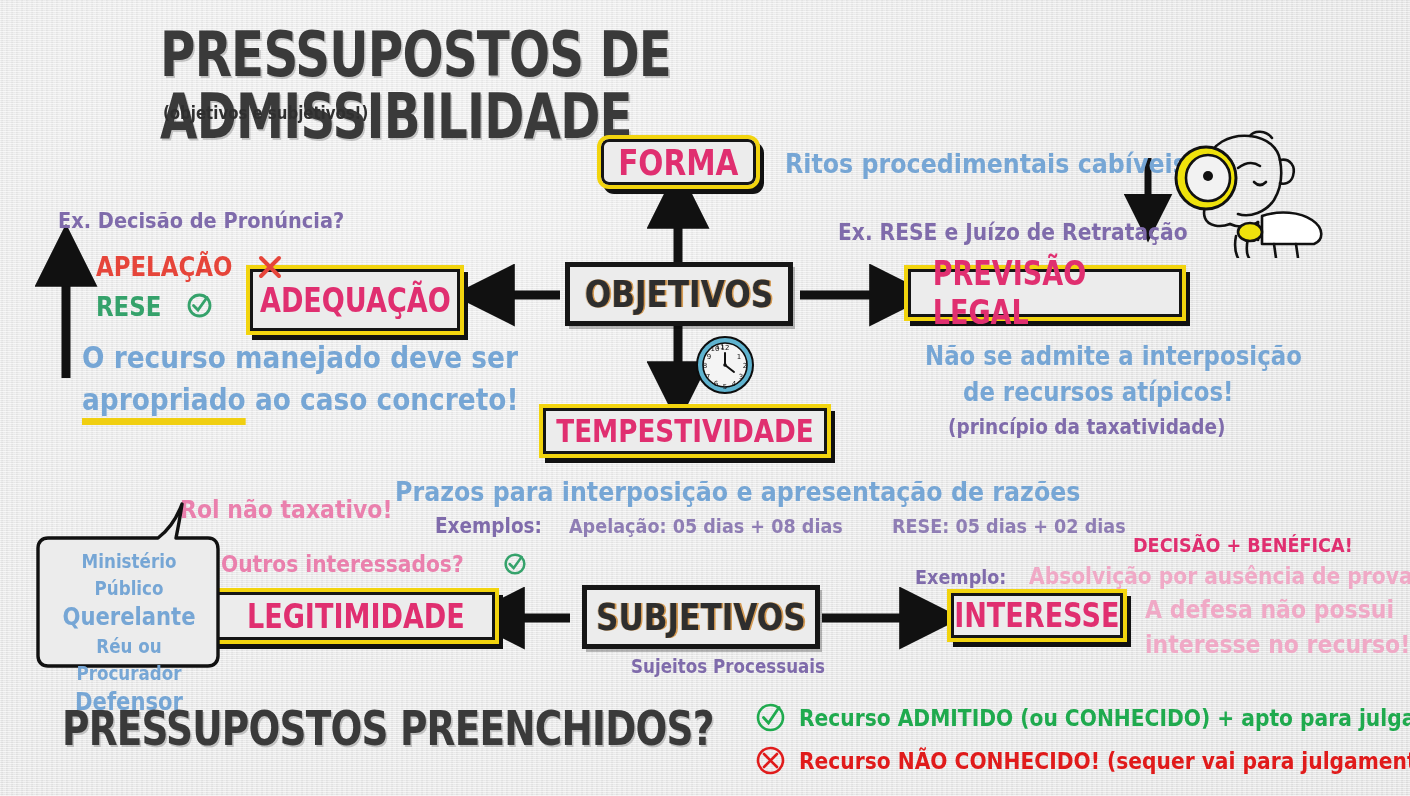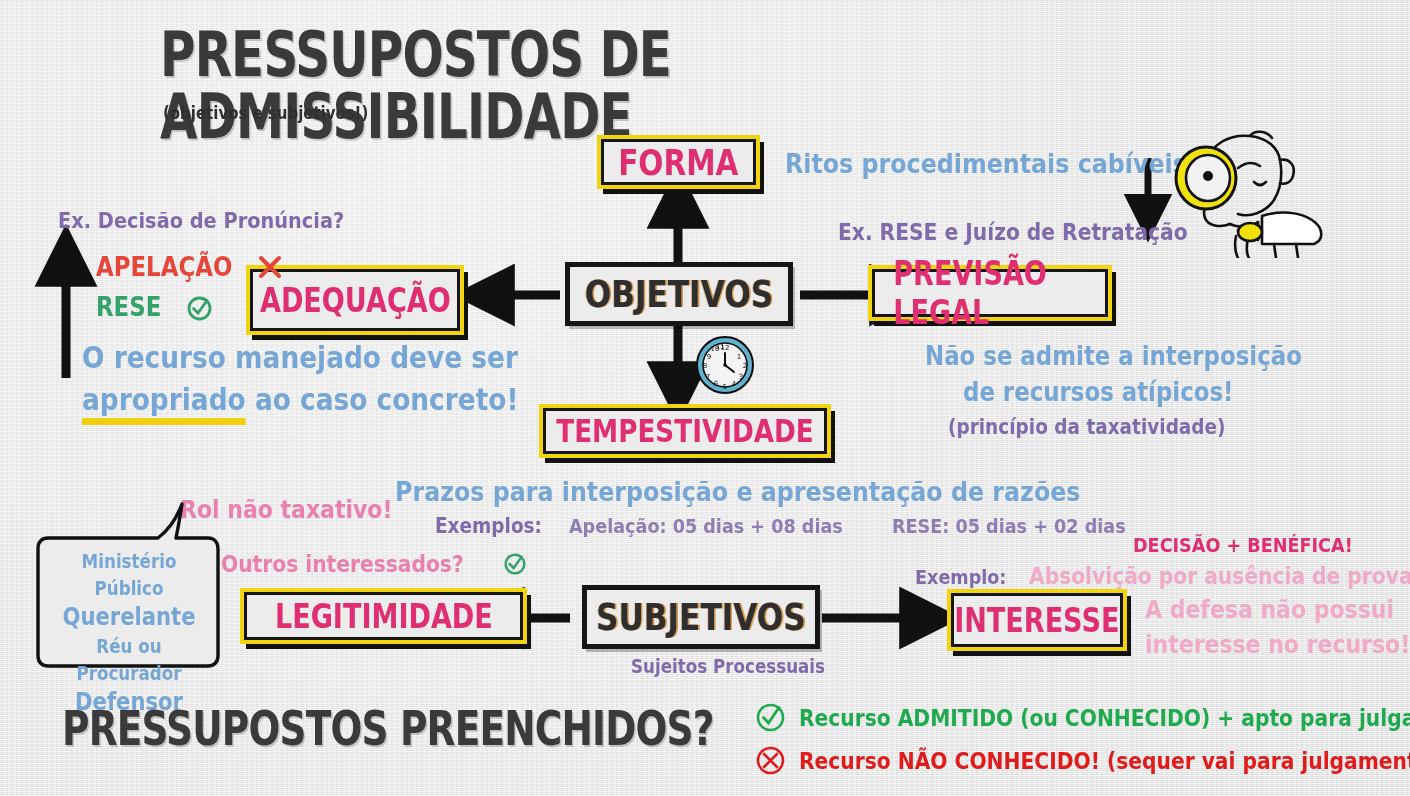--- a/index.html
+++ b/index.html
@@ -118,21 +118,21 @@
 
 <div class="box box-black" style="left:565px;top:262px;width:228px;height:64px;">
   <span class="hd" style="font-size:38px;">OBJETIVOS</span>
 </div>
 
 <div class="box box-black" style="left:582px;top:585px;width:238px;height:64px;">
   <span class="hd" style="font-size:38px;">SUBJETIVOS</span>
 </div>
 <div class="abs bodyfont c-purple" style="left:631px;top:655px;font-size:19px;">Sujeitos Processuais</div>
 
-<div class="box box-yellow" style="left:597px;top:135px;width:163px;height:54px;">
+<div class="box box-yellow" style="left:597px;top:135px;width:163px;height:54px;border-radius:12px;">
   <span class="hd" style="font-size:36px;">FORMA</span>
 </div>
 <div class="abs bodyfont c-blue" style="left:785px;top:148px;font-size:27px;">Ritos procedimentais cabíveis</div>
 <div class="abs bodyfont c-purple" style="left:838px;top:219px;font-size:23px;">Ex. RESE e Juízo de Retratação</div>
 
 <svg class="abs" style="left:1150px;top:128px;" width="185" height="130" viewBox="0 0 185 130">
   <g fill="none" stroke="#111" stroke-width="2.6" stroke-linecap="round" stroke-linejoin="round">
     <path d="M58 34 C60 16 80 6 100 8 C118 10 128 20 130 32"></path>
     <path d="M100 8 C104 2 116 2 122 10"></path>
     <path d="M130 32 C140 30 146 38 143 48 C141 55 134 57 130 55"></path>
@@ -160,34 +160,34 @@
 
 <div class="abs bodyfont c-purple" style="left:58px;top:208px;font-size:22px;">Ex. Decisão de Pronúncia?</div>
 
 <div class="abs" style="left:96px;top:252px;display:flex;align-items:center;gap:6px;">
   <span class="bodyfont c-red" style="font-size:26px;">APELAÇÃO</span>
   <svg width="26" height="26" viewBox="0 0 26 26">
     <path d="M4 4 L22 22 M22 4 L4 22" stroke="#e6453a" stroke-width="4" stroke-linecap="round"></path>
   </svg>
 </div>
 
-<div class="abs" style="left:96px;top:292px;display:flex;align-items:flex-end;gap:16px;">
+<div class="abs" style="left:96px;top:292px;display:flex;align-items:flex-start;gap:16px;">
   <span class="bodyfont c-green" style="font-size:26px;">RESE</span>
   <svg width="27" height="27" viewBox="0 0 27 27">
     <circle cx="13.5" cy="13.5" r="10.5" fill="none" stroke="#35a26b" stroke-width="2.8"></circle>
     <path d="M7.5 13.5 L12 18 L21 5.5" stroke="#35a26b" stroke-width="2.8" fill="none" stroke-linecap="round"></path>
   </svg>
 </div>
 
 <div class="abs bodyfont c-blue" style="left:82px;top:340px;font-size:30px;">O recurso manejado deve ser</div>
 <div class="abs bodyfont" style="left:82px;top:382px;font-size:30px;">
   <span class="c-blue u-yellow">apropriado</span><span class="c-blue"> ao caso concreto!</span>
 </div>
 
-<div class="box box-yellow" style="left:868px;top:265px;width:244px;height:56px;">
+<div class="box box-yellow" style="left:904px;top:265px;width:282px;height:56px;">
   <span class="hd" style="font-size:33px;">PREVISÃO LEGAL</span>
 </div>
 <div class="abs bodyfont c-blue nowrap" style="left:925px;top:341px;font-size:26px;">Não se admite a interposição</div>
 <div class="abs bodyfont c-blue nowrap" style="left:963px;top:377px;font-size:26px;">de recursos atípicos!</div>
 <div class="abs bodyfont c-purple nowrap" style="left:948px;top:415px;font-size:21px;">(princípio da taxatividade)</div>
 
 <svg class="abs" style="left:694px;top:334px;" width="62" height="62" viewBox="0 0 62 62">
   <circle cx="31" cy="31" r="28" fill="#5fb3cf" stroke="#0d0d0d" stroke-width="2"></circle>
   <circle cx="31" cy="31" r="22" fill="#f4f4f4" stroke="#0d0d0d" stroke-width="1.6"></circle>
   <g font-family="DejaVu Sans, sans-serif" font-size="7" fill="#111" text-anchor="middle">
@@ -214,21 +214,21 @@
 </div>
 
 <div class="abs bodyfont c-blue nowrap" style="left:395px;top:476px;font-size:27px;">Prazos para interposição e apresentação de razões</div>
 
 <div class="abs nowrap" style="left:435px;top:514px;display:flex;align-items:baseline;gap:12px;">
   <span class="bodyfont c-purple" style="font-size:21px;font-weight:bold;">Exemplos:</span>
   <span class="bodyfont c-purple" style="font-size:20px;opacity:.85;">Apelação: 05 dias + 08 dias</span>
   <span class="bodyfont c-purple" style="font-size:20px;opacity:.85;">RESE: 05 dias + 02 dias</span>
 </div>
 
-<div class="box box-yellow" style="left:240px;top:588px;width:287px;height:56px;">
+<div class="box box-yellow" style="left:212px;top:588px;width:287px;height:56px;">
   <span class="hd" style="font-size:33px;">LEGITIMIDADE</span>
 </div>
 
 <div class="abs bodyfont c-pink-soft" style="left:180px;top:495px;font-size:25px;">Rol não taxativo!</div>
 
 <div class="abs" style="left:221px;top:551px;display:flex;align-items:center;gap:6px;text-align:right;">
   <span class="bodyfont c-pink-soft" style="font-size:23px;">Outros interessados?</span>
   <svg width="24" height="24" viewBox="0 0 27 27">
     <circle cx="13.5" cy="13.5" r="10.5" fill="none" stroke="#35a26b" stroke-width="2.8"></circle>
     <path d="M7.5 13.5 L12 18 L21 5.5" stroke="#35a26b" stroke-width="2.8" fill="none" stroke-linecap="round"></path>
@@ -238,21 +238,21 @@
 <svg class="abs" style="left:30px;top:490px;" width="195" height="180" viewBox="0 0 195 180">
   <path d="M8 58 C8 52 12 48 18 48 L128 48 C136 42 146 30 152 14 C150 28 148 38 146 48 L178 48 C185 48 188 53 188 59 L188 166 C188 172 184 176 178 176 L18 176 C12 176 8 172 8 166 Z" fill="#ececec" stroke="#111" stroke-width="3.4" stroke-linejoin="round"></path>
 </svg>
 <div class="abs" style="left:40px;top:548px;width:178px;text-align:center;">
   <div class="bodyfont c-blue" style="font-size:19px;line-height:27px;transform-origin:center;">Ministério Público</div>
   <div class="bodyfont c-blue" style="font-size:24px;line-height:31px;transform-origin:center;">Querelante</div>
   <div class="bodyfont c-blue" style="font-size:19px;line-height:27px;transform-origin:center;">Réu ou Procurador</div>
   <div class="bodyfont c-blue" style="font-size:24px;line-height:31px;transform-origin:center;">Defensor</div>
 </div>
 
-<div class="box box-yellow" style="left:947px;top:589px;width:180px;height:62px;">
+<div class="box box-yellow" style="left:947px;top:589px;width:180px;height:53px;">
   <span class="hd" style="font-size:33px;">INTERESSE</span>
 </div>
 
 <div class="abs bodyfont c-pink nowrap" style="left:1133px;top:533px;font-size:20px;">DECISÃO + BENÉFICA!</div>
 
 <div class="abs nowrap" style="left:915px;top:563px;display:flex;align-items:baseline;gap:10px;">
   <span class="bodyfont c-purple" style="font-size:20px;">Exemplo:</span>
   <span class="bodyfont c-pink-pale" style="font-size:23px;">Absolvição por ausência de provas</span>
 </div>
 

